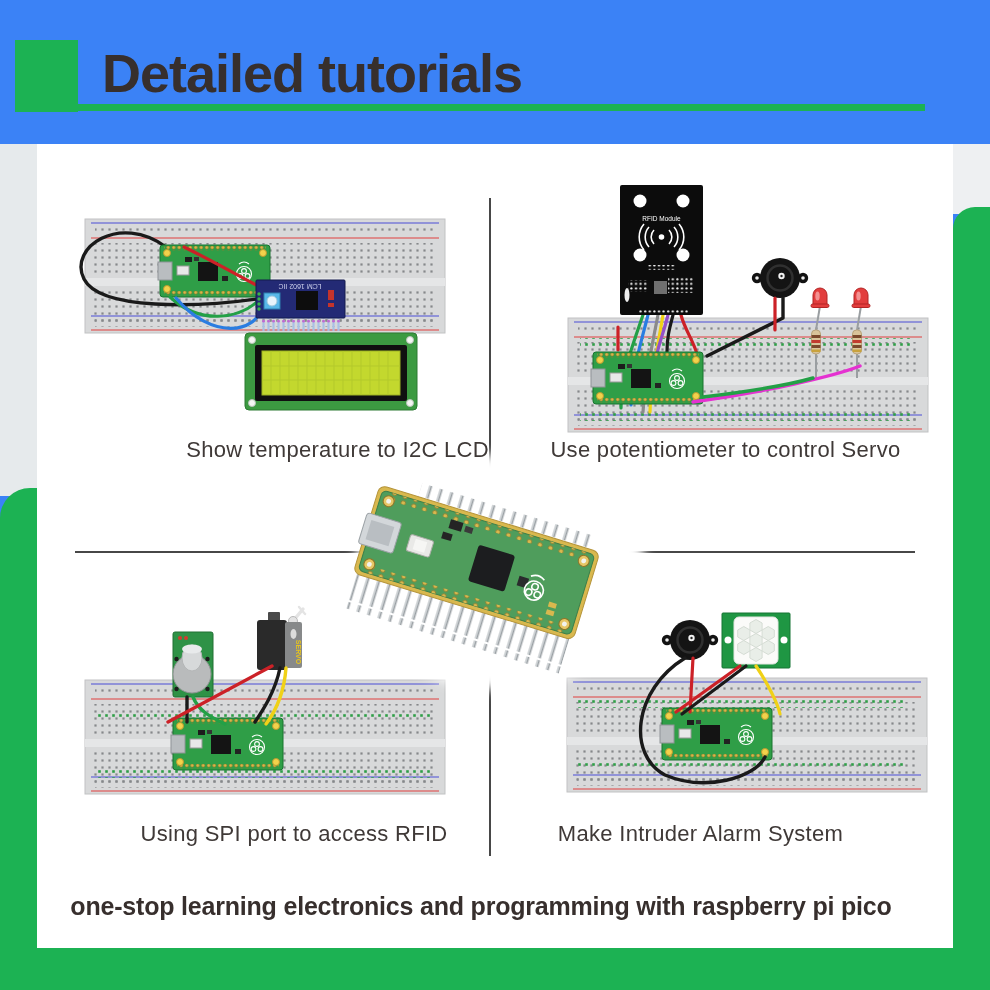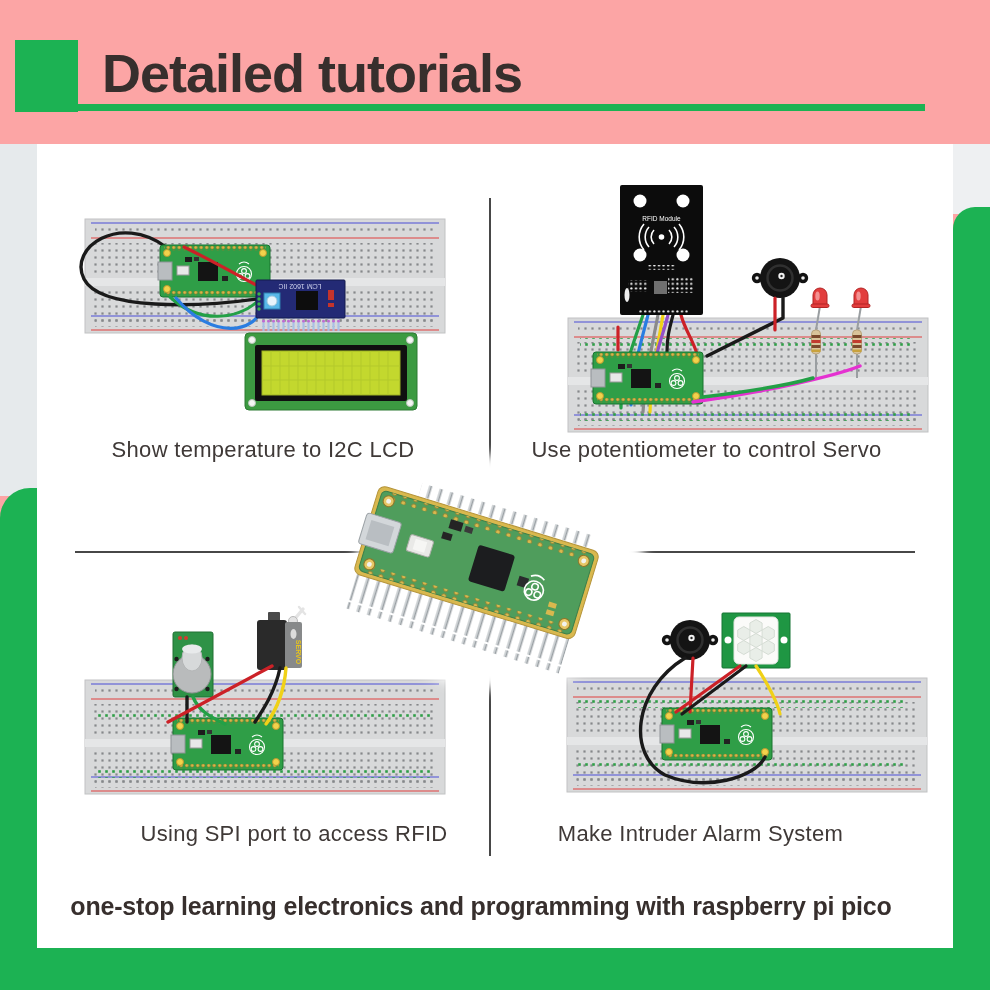--- a/index.html
+++ b/index.html
@@ -1,16 +1,16 @@
 <!DOCTYPE html>
 <html><head>
 <meta charset="utf-8">
 <style>
   html,body{margin:0;padding:0;background:#fff;}
-  #canvas{position:relative;width:990px;height:990px;background:#fca5a5;overflow:hidden;
+  #canvas{position:relative;width:990px;height:990px;background:#3b82f6;overflow:hidden;
           font-family:"Liberation Sans",sans-serif;}
   .abs{position:absolute;}
   .green{background:#1cb253;}
   .title{font-size:54px;font-weight:700;color:#372f2d;letter-spacing:-1px;white-space:nowrap;}
   .caption{font-size:22px;color:#3f3937;letter-spacing:.3px;text-align:center;white-space:nowrap;}
   .tagline{font-size:25px;font-weight:700;color:#372f2d;text-align:center;white-space:nowrap;letter-spacing:-.2px;}
   .divider{background:#474747;}
   svg{display:block;overflow:visible;}
   .wire{fill:none;stroke-linecap:round;stroke-linejoin:round;}
 </style>
@@ -336,20 +336,20 @@
       <g stroke="#fff" fill="none" stroke-width="1.6">
         <circle cx="178" cy="56" r="9.5"></circle>
         <circle cx="178" cy="52" r="3.2"></circle>
         <circle cx="173.5" cy="59" r="3.2"></circle>
         <circle cx="182.5" cy="59" r="3.2"></circle>
         <path d="M171,43 q7,-5 14,0"></path>
       </g>
     </g>
   </svg>
 
-  <div class="abs caption" style="left:37px;top:437px;width:452px;">Show temperature to I2C LCD</div>
-  <div class="abs caption" style="left:476px;top:437px;width:461px;">Use potentiometer to control Servo</div>
+  <div class="abs caption" style="left:37px;top:437px;width:452px;text-align:right;">Show temperature to I2C LCD</div>
+  <div class="abs caption" style="left:495px;top:437px;width:461px;">Use potentiometer to control Servo</div>
   <div class="abs caption" style="left:37px;top:821px;width:452px;margin-left:31px;">Using SPI port to access RFID</div>
   <div class="abs caption" style="left:492px;top:821px;width:417px;">Make Intruder Alarm System</div>
 
   <div class="abs tagline" style="left:37px;top:892px;width:888px;">one-stop learning electronics and programming with raspberry pi pico</div>
 
 </div>
 
 </body></html>

